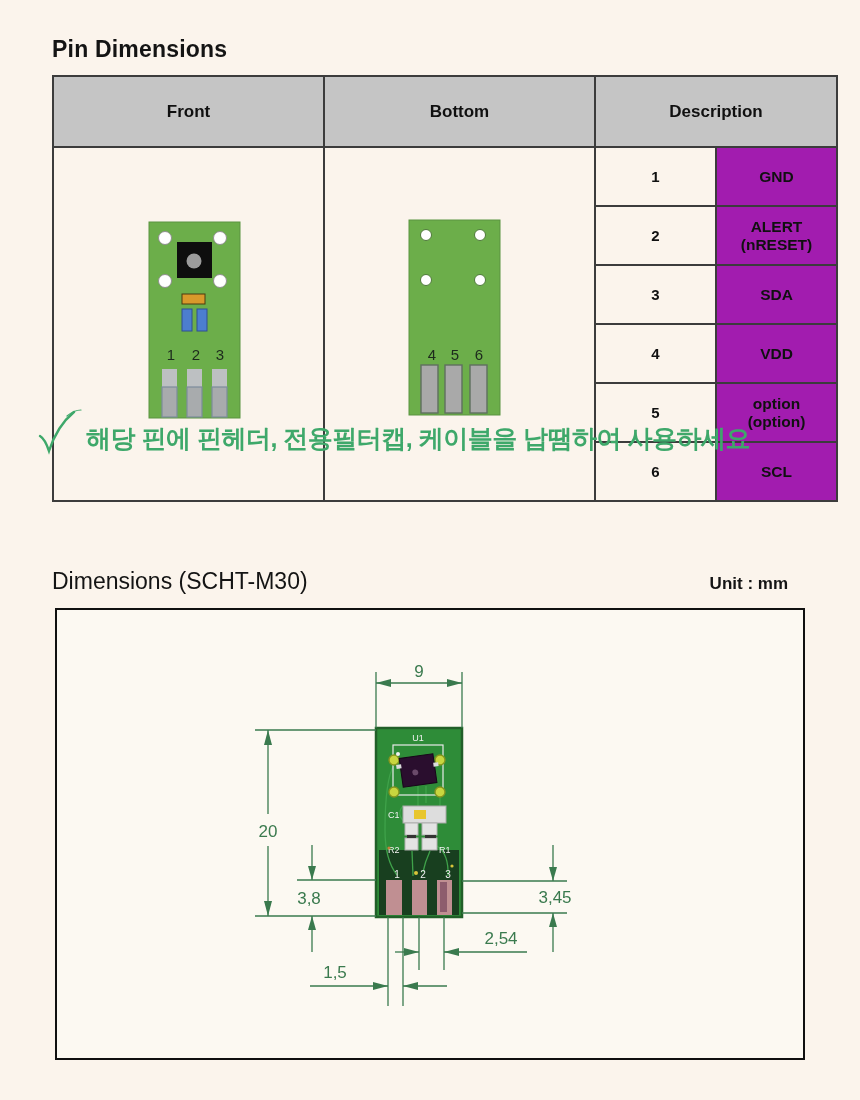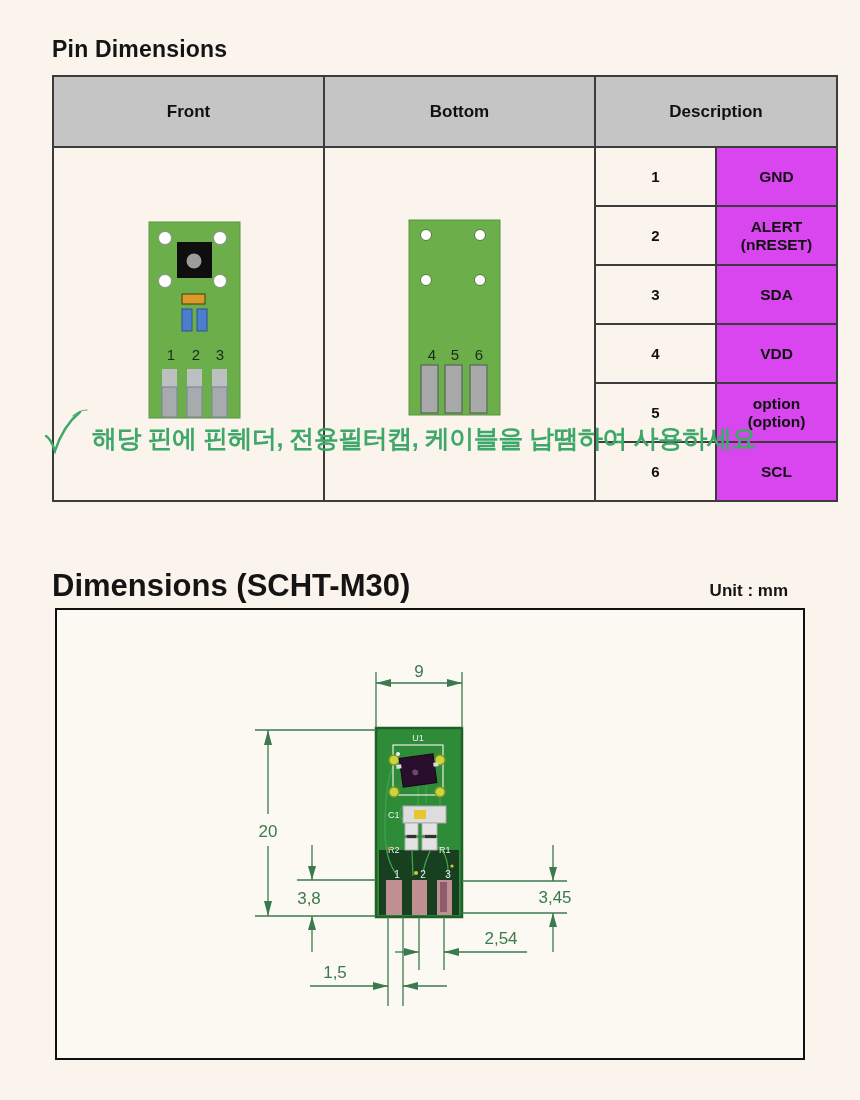--- a/index.html
+++ b/index.html
@@ -6,27 +6,27 @@
   body{width:860px;height:1100px;background:#FBF4EC;font-family:"Liberation Sans",sans-serif;overflow:hidden;}
   .page{position:relative;width:860px;height:1100px;}
 
   .h-title{position:absolute;left:52px;top:36px;font-size:23px;font-weight:bold;color:#141414;letter-spacing:.2px;}
 
   table.pin-table{position:absolute;left:52px;top:75px;width:736px;border-collapse:collapse;table-layout:fixed;}
   table.pin-table td,table.pin-table th{border:2px solid #3c3c3c;padding:9px;}
   table.pin-table th{background:#C5C5C5;height:51px;font-size:17px;font-weight:bold;color:#101010;text-align:center;}
   td.img-cell{vertical-align:middle;text-align:center;background:#FBF4EC;}
   td.pin-num{width:66px;text-align:center;font-size:15px;font-weight:bold;color:#101010;height:39px;background:#FBF4EC;}
-  td.pin-desc{width:156px;text-align:center;font-size:15.5px;font-weight:bold;color:#101010;background:#d946ef;}
-
-  .note{position:absolute;left:42px;top:408px;display:flex;align-items:flex-start;}
+  td.pin-desc{width:156px;text-align:center;font-size:15.5px;font-weight:bold;color:#101010;background:#a21caf;}
+
+  .note{position:absolute;left:36px;top:408px;display:flex;align-items:flex-start;}
   .note-text{color:#3EA86A;font-size:25px;font-weight:bold;margin-left:4px;margin-top:14px;letter-spacing:-0.5px;}
 
   .dims-head{position:absolute;left:52px;top:568px;width:736px;display:flex;justify-content:space-between;align-items:baseline;}
-  .dims-title{font-size:31px;font-weight:bold;color:#141414;}
+  .dims-title{font-size:23px;font-weight:normal;color:#141414;}
   .dims-unit{font-size:17px;font-weight:bold;color:#141414;}
 
   .dims-box{position:absolute;left:55px;top:608px;width:746px;height:448px;background:#FCF9F2;border:2px solid #101010;}
 
   svg text{font-family:"Liberation Sans",sans-serif;}
   .dimtxt{fill:#3A7A4E;font-size:17px;}
   .dimline{stroke:#3A7A4E;stroke-width:1.3;fill:none;}
   .dimarrow{fill:#3A7A4E;stroke:none;}
 </style>
 </head>

